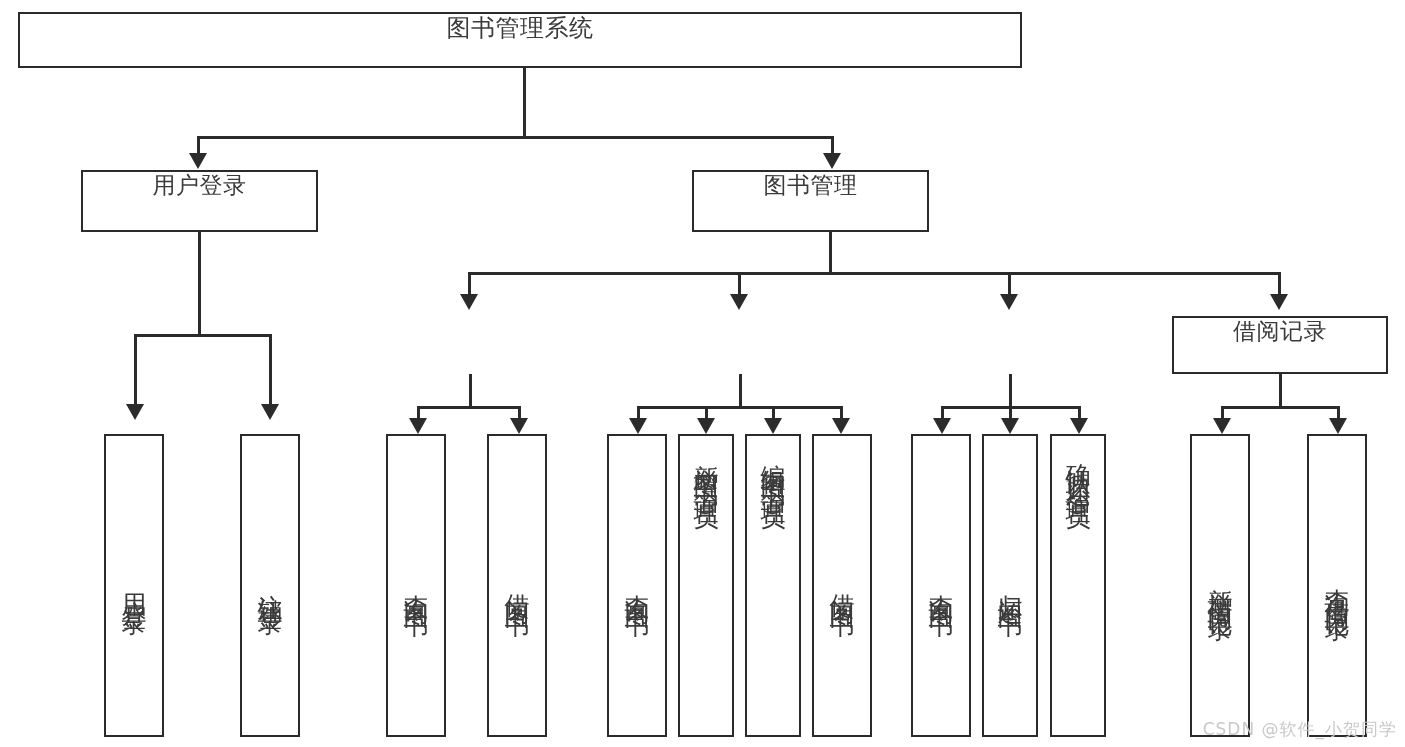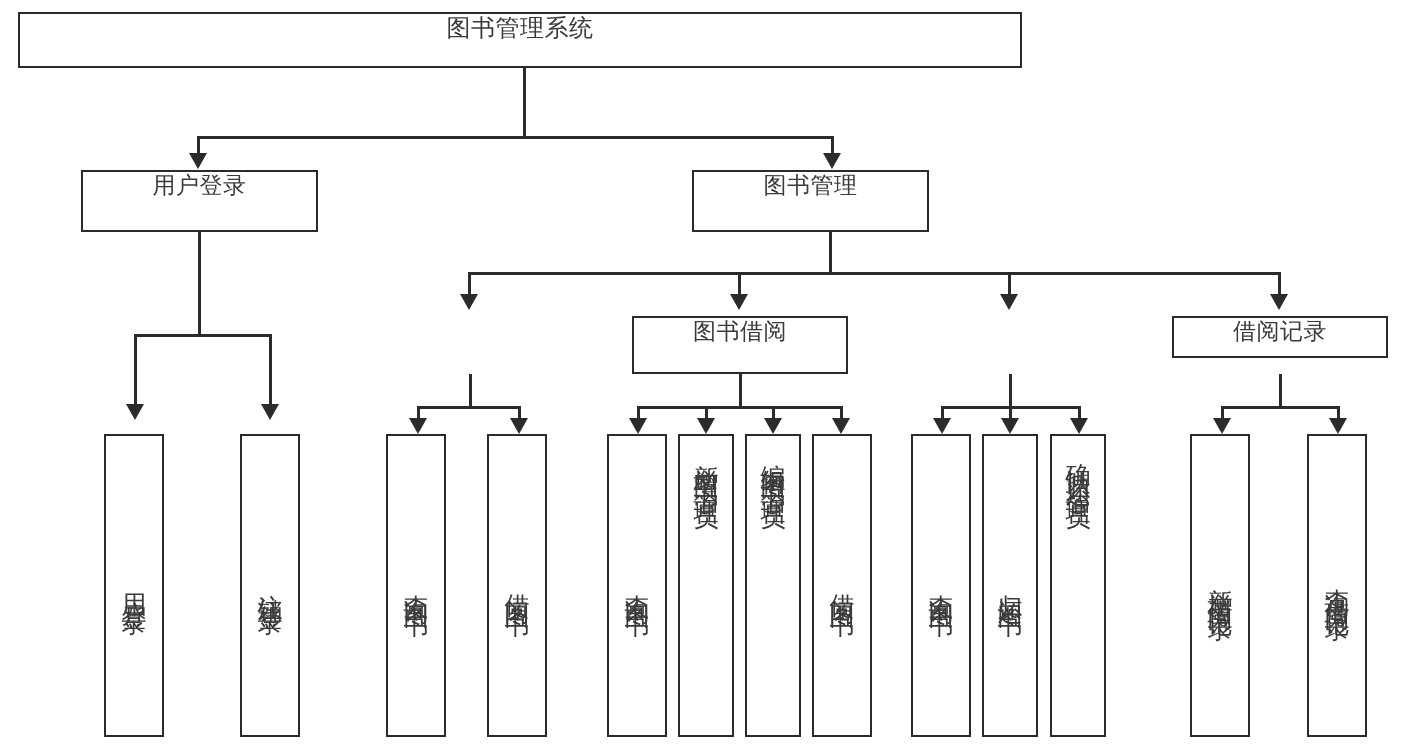--- a/index.html
+++ b/index.html
@@ -123,24 +123,21 @@
   <div class="lineH" style="left:468px;top:272px;width:810px;"></div>
   <div class="lineV" style="left:468px;top:272px;height:24px;"></div>
   <div class="arrow" style="left:460px;top:294px;"></div>
   <div class="lineV" style="left:738px;top:272px;height:24px;"></div>
   <div class="arrow" style="left:730px;top:294px;"></div>
   <div class="lineV" style="left:1008px;top:272px;height:24px;"></div>
   <div class="arrow" style="left:1000px;top:294px;"></div>
   <div class="lineV" style="left:1278px;top:272px;height:24px;"></div>
   <div class="arrow" style="left:1270px;top:294px;"></div>
 
-  <div class="node horiz" style="left:632px;top:316px;width:216px;height:58px;">
-    <span class="lbl">图书借阅</span>
-  </div>
-  <div class="node horiz" style="left:1172px;top:316px;width:216px;height:42px;">
+  <div class="node horiz" style="left:1172px;top:316px;width:216px;height:58px;">
     <span class="lbl">借阅记录</span>
   </div>
 
   <div class="lineV" style="left:469px;top:374px;height:34px;"></div>
   <div class="lineH" style="left:417px;top:406px;width:104px;"></div>
   <div class="lineV" style="left:417px;top:406px;height:14px;"></div>
   <div class="arrow" style="left:409px;top:418px;"></div>
   <div class="lineV" style="left:518px;top:406px;height:14px;"></div>
   <div class="arrow" style="left:510px;top:418px;"></div>
 
@@ -208,14 +205,15 @@
     <span class="lbl">确认归还（管理员）</span>
   </div>
 
   <div class="node vert centered" style="left:1190px;top:434px;width:60px;height:303px;">
     <span class="lbl">新增借阅记录</span>
   </div>
   <div class="node vert centered" style="left:1307px;top:434px;width:60px;height:303px;">
     <span class="lbl">查询借阅记录</span>
   </div>
 
+  <div id="watermark">CSDN @软件_小贺同学</div>
 
 </div>
 
 </body></html>

